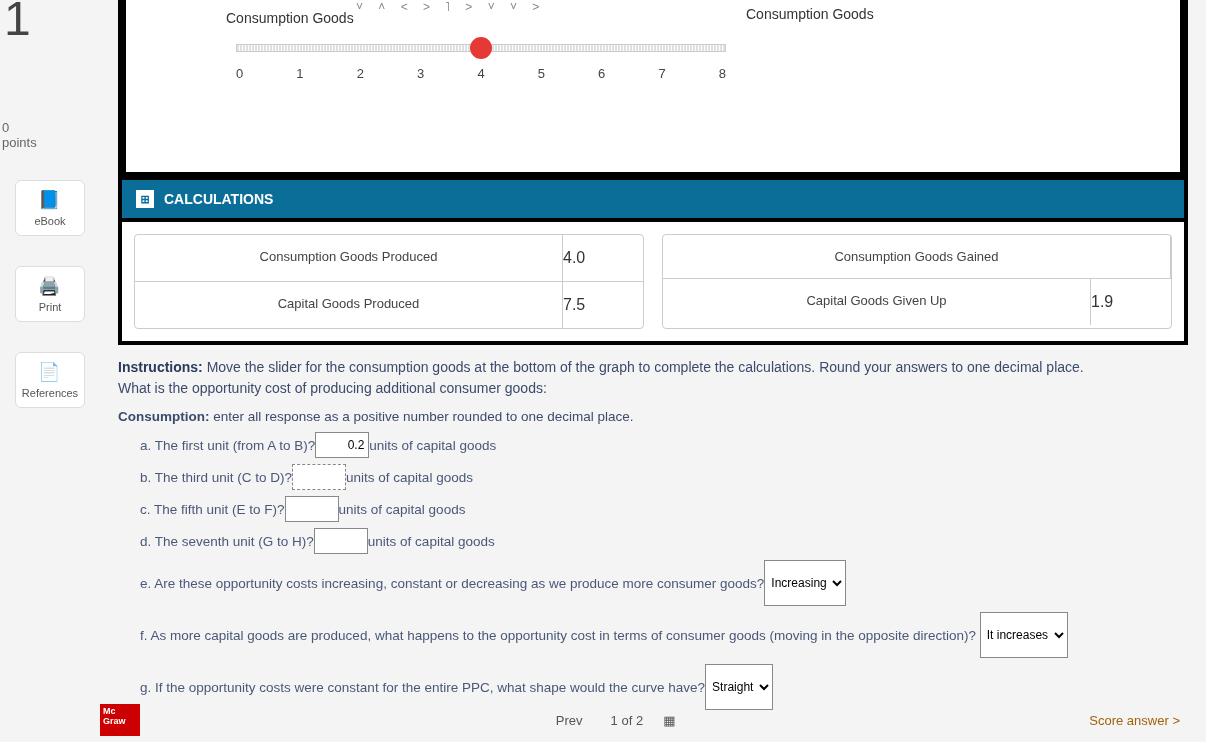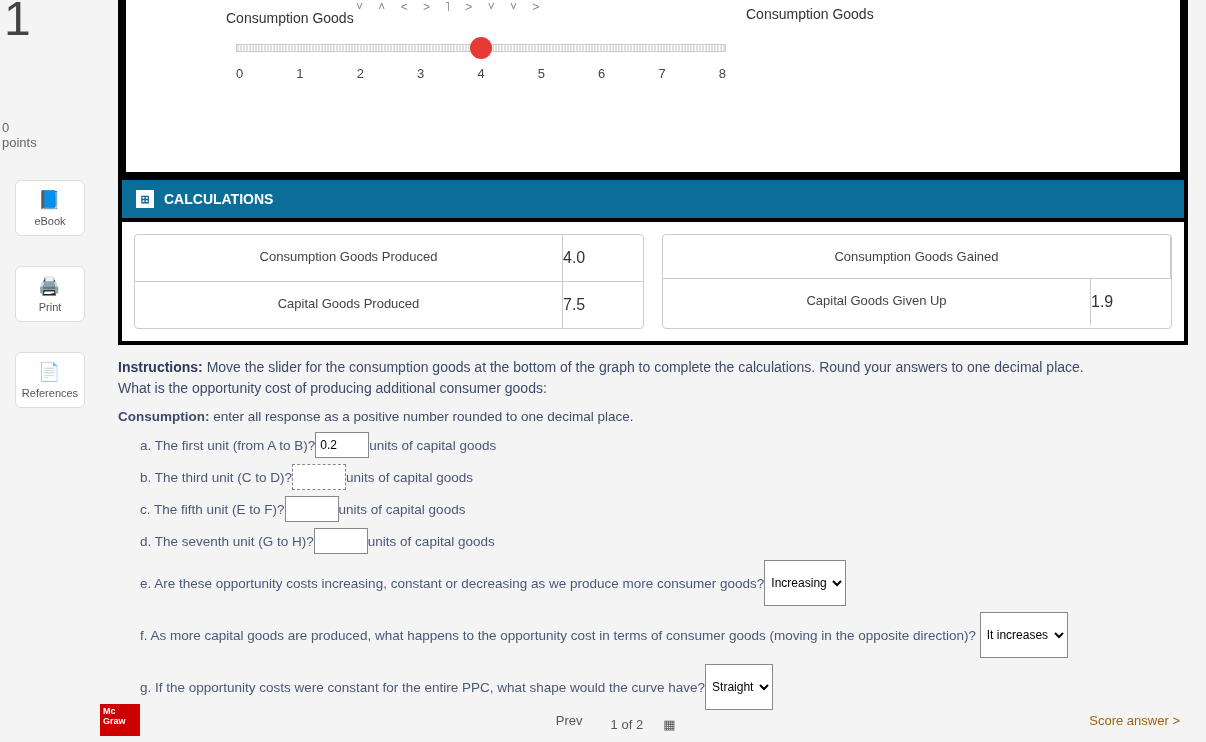--- a/index.html
+++ b/index.html
@@ -189,21 +189,21 @@
 .q-list {
   margin: 8px 0 0 14px;
   font-size: 13.5px;
   color: #4a5878;
 }
 .q-list .q-item { margin: 6px 8px; display:flex; align-items:center; flex-wrap:wrap; gap:0;}
 .ans-box {
   width: 54px;
   height: 20px;
   border: 1px solid #888;
-  text-align: left;
+  text-align: right;
   padding: 12px 4px;
   font-size: 12px;
   background:#fff;
 }
 .ans-box.dashed { border: 1px dashed #888; }
 .sel {
   border: 1px solid #888;
   font-size: 12px;
   padding: 14px 2px;
   background:#fff;
@@ -226,21 +226,21 @@
   font-size: 9px;
   font-weight: bold;
   line-height: 1.1;
   padding: 3px;
 }
 .foot-center {
   flex: 1;
   display: flex;
   justify-content: center;
   gap: 20px;
-  align-items: flex-end;
+  align-items: center;
 }
 .prev-btn, .score-btn {
   cursor: pointer;
   padding: 4px 8px;
 }
 .score-btn { color: #a16207; }
 .grid-ic { letter-spacing:-2px; }
 </style>
 </head>
 <body>

